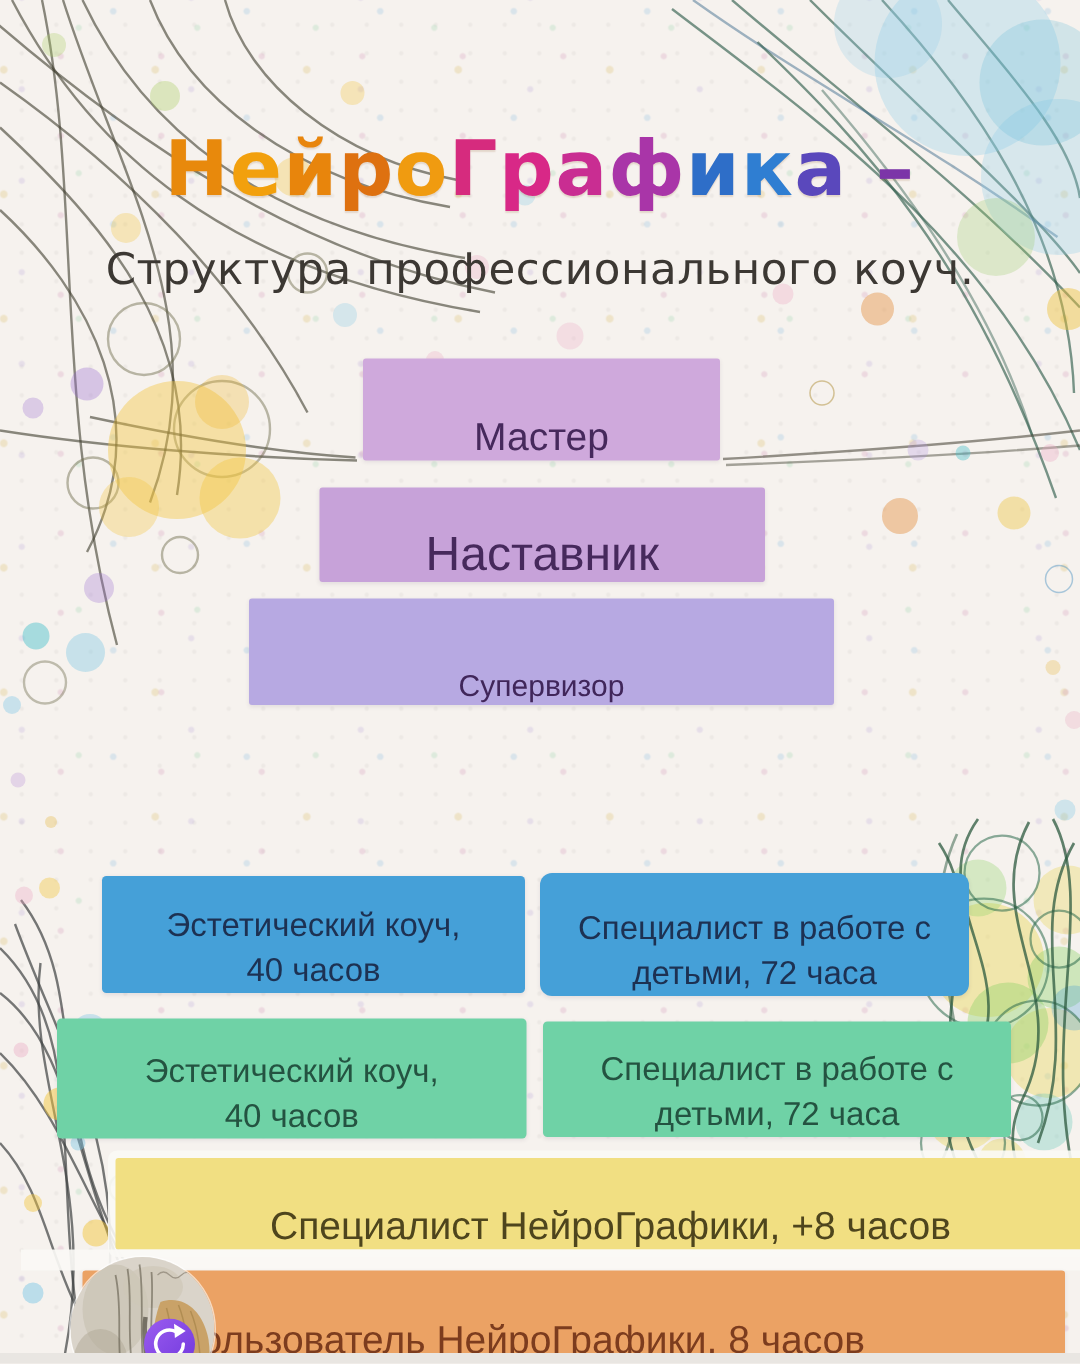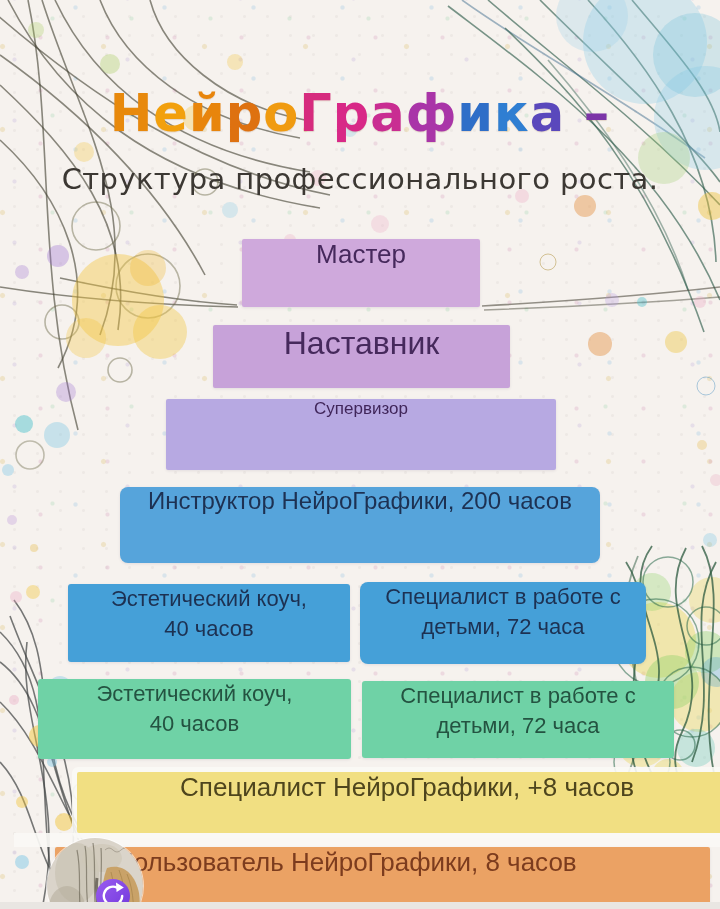--- a/index.html
+++ b/index.html
@@ -24,26 +24,26 @@
     font-size:51px;font-weight:800;letter-spacing:1px;line-height:68px;
     text-shadow:0 1px 1px rgba(120,60,10,.15);
   }
   .subtitle{
     position:absolute;left:0;top:162px;width:720px;z-index:2;
     text-align:center;font-family:"DejaVu Sans", sans-serif;
     font-size:29px;font-weight:400;color:#3c3833;letter-spacing:.4px;
   }
   .block{
     position:absolute;z-index:2;display:flex;flex-direction:column;
-    align-items:center;justify-content:flex-start;text-align:center;
+    align-items:center;justify-content:flex-end;text-align:center;
     box-shadow:0 1px 3px rgba(60,40,80,.10);
   }
   .b-master     {left:242px;top:239px;width:238px;height:68px;background:#cfa9dc;border-radius:2px;color:#46295c;font-size:26px;}
   .b-mentor     {left:213px;top:325px;width:297px;height:63px;background:#c7a2d9;border-radius:2px;color:#46295c;font-size:32px;}
-  .b-supervisor {left:166px;top:399px;width:390px;height:71px;background:#b7a9e2;border-radius:2px;color:#40265a;font-size:17px;}
+  .b-supervisor {left:166px;top:399px;width:390px;height:71px;background:#b7a9e2;border-radius:2px;color:#40265a;font-size:20px;}
   .b-instructor {left:120px;top:487px;width:480px;height:76px;background:#56a4db;border-radius:8px;color:#1d3152;font-size:24px;}
   .b-blue-left  {left:68px; top:584px;width:282px;height:78px;background:#45a0d8;border-radius:3px;color:#1d3152;font-size:22px;line-height:30px;}
   .b-blue-right {left:360px;top:582px;width:286px;height:82px;background:#45a0d8;border-radius:8px;color:#1d3152;font-size:22px;line-height:30px;}
   .b-green-left {left:38px; top:679px;width:313px;height:80px;background:#6fd2a6;border-radius:3px;color:#245341;font-size:22px;line-height:30px;}
   .b-green-right{left:362px;top:681px;width:312px;height:77px;background:#6fd2a6;border-radius:3px;color:#245341;font-size:22px;line-height:30px;}
   .b-specialist {left:30px; top:772px;width:660px;height:61px;background:#f1df82;border-radius:2px;color:#4e451d;font-size:26px;box-shadow:0 0 0 5px rgba(251,249,245,.9);margin-left:47px;}
   .b-user       {left:55px; top:847px;width:655px;height:62px;background:#eba264;border-radius:2px;color:#7c3c1e;font-size:26px;align-items:flex-start;padding-left:60px;width:595px;}
   .b-user .lbl{width:auto;}
   .white-strip{position:absolute;left:14px;top:833px;width:706px;height:14px;background:rgba(250,248,245,.92);z-index:2;}
   .avatar{position:absolute;left:47px;top:838px;width:96px;height:96px;border-radius:50%;overflow:hidden;z-index:3;box-shadow:0 0 0 1px rgba(255,255,255,.6);}
@@ -181,33 +181,30 @@
       <circle cx="12" cy="520" r="5" fill="#c9a8dc" fill-opacity=".4"></circle>
       <circle cx="34" cy="548" r="4" fill="#e8c05a" fill-opacity=".4"></circle>
       <circle cx="8" cy="470" r="6" fill="#74c4e4" fill-opacity=".35"></circle>
       <circle cx="716" cy="480" r="6" fill="#e8a8c0" fill-opacity=".3"></circle>
       <circle cx="702" cy="445" r="5" fill="#e8c05a" fill-opacity=".35"></circle>
       <circle cx="710" cy="540" r="7" fill="#74c4e4" fill-opacity=".3"></circle>
     </g>
   </svg>
 
   <h1 class="title" aria-label="НейроГрафика –"><span style="color: rgb(232, 137, 12);">Н</span><span style="color: rgb(242, 160, 13);">е</span><span style="color: rgb(232, 133, 12);">й</span><span style="color: rgb(222, 113, 16);">р</span><span style="color: rgb(240, 155, 16);">о</span><span style="color: rgb(214, 43, 126);">Г</span><span style="color: rgb(216, 40, 135);">р</span><span style="color: rgb(201, 45, 146);">а</span><span style="color: rgb(169, 53, 168);">ф</span><span style="color: rgb(46, 110, 200);">и</span><span style="color: rgb(47, 126, 210);">к</span><span style="color: rgb(90, 72, 188);">а</span><span style="color: rgb(124, 53, 168);">&nbsp;</span><span style="color: rgb(124, 53, 168);">–</span></h1>
-  <div class="subtitle">Структура профессионального роста.</div>
+  <div class="subtitle">Структура профессионального коуч.</div>
 
   <div class="block b-master">
     <span class="lbl">Мастер</span>
   </div>
   <div class="block b-mentor">
     <span class="lbl">Наставник</span>
   </div>
   <div class="block b-supervisor">
     <span class="lbl">Супервизор</span>
-  </div>
-  <div class="block b-instructor">
-    <span class="lbl">Инструктор НейроГрафики, 200 часов</span>
   </div>
   <div class="block b-blue-left">
     <div>Эстетический коуч,</div>
     <div>40 часов</div>
   </div>
   <div class="block b-blue-right">
     <div>Специалист в работе с</div>
     <div>детьми, 72 часа</div>
   </div>
   <div class="block b-green-left">

